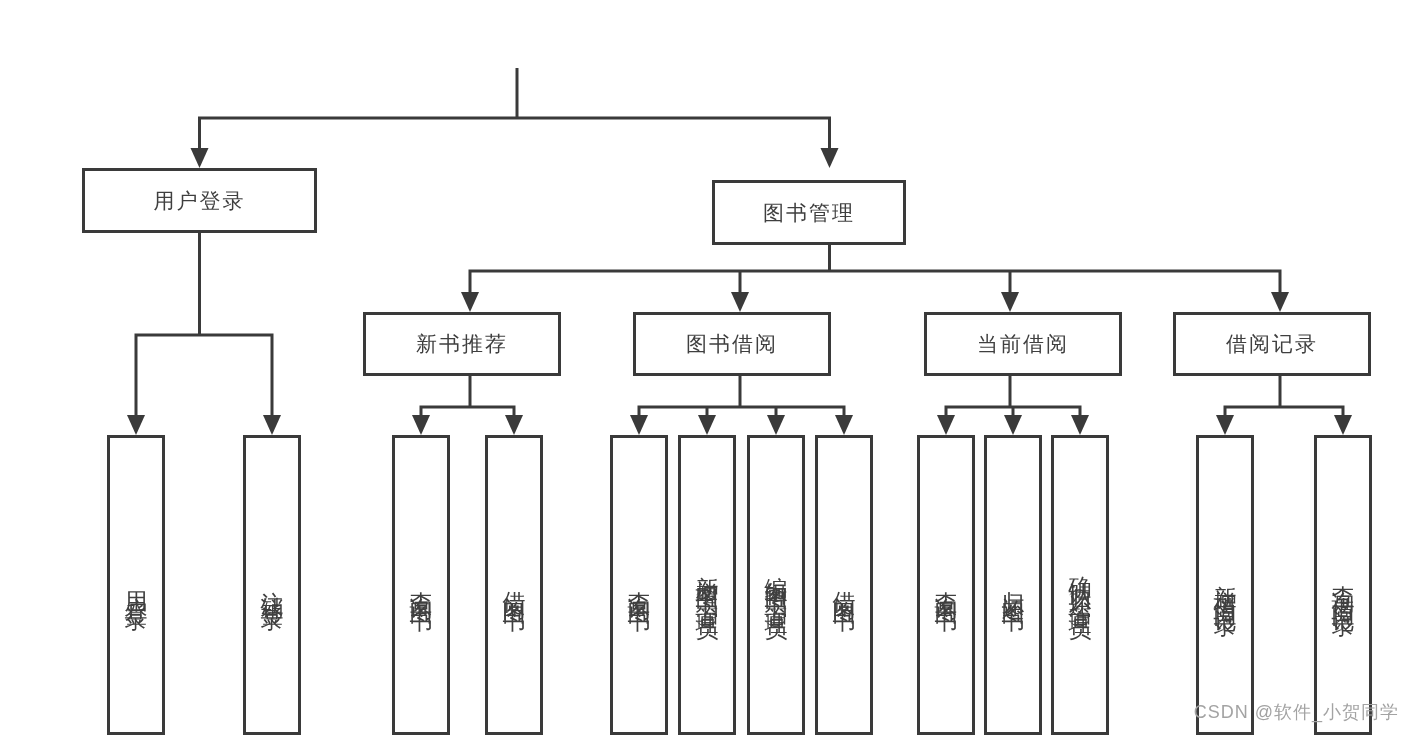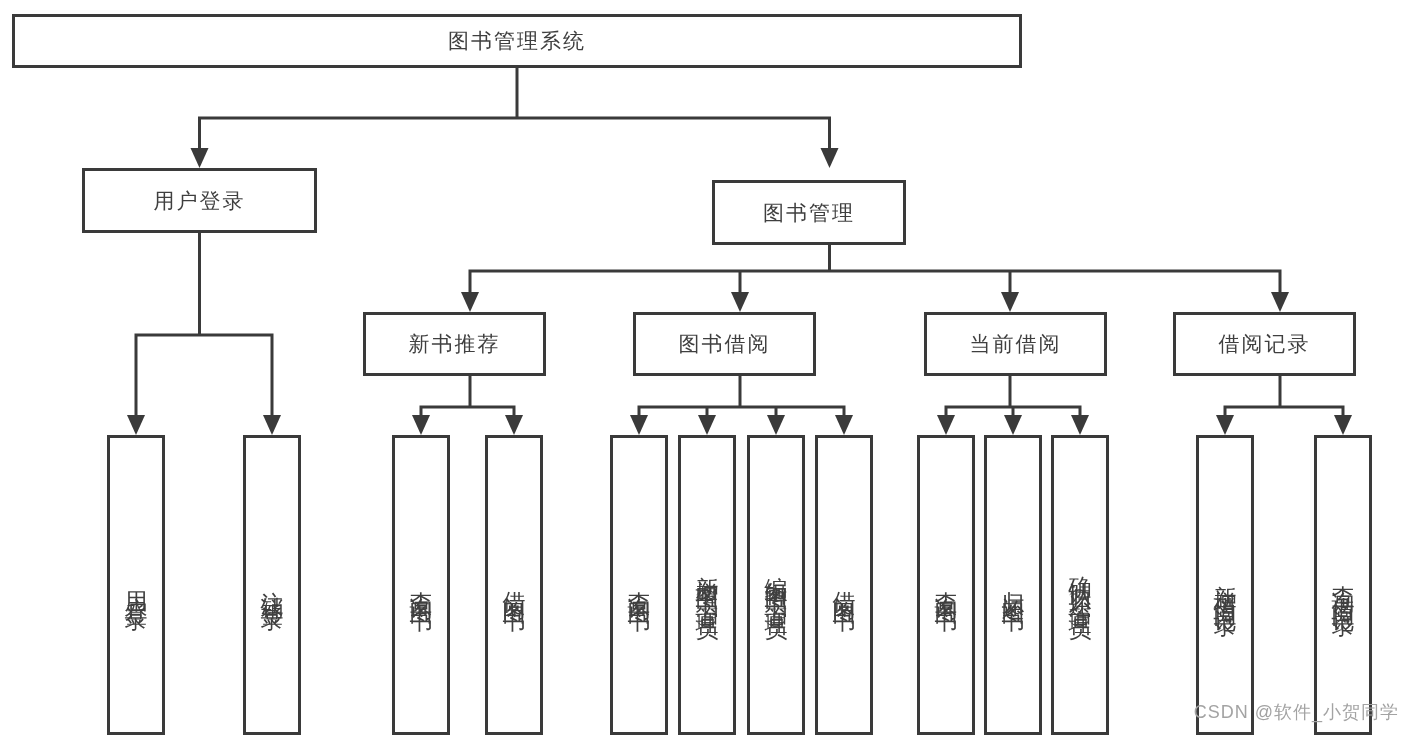--- a/index.html
+++ b/index.html
@@ -41,21 +41,21 @@
     letter-spacing: 6px;
     color: #3f3f3f;
     line-height: 1;
   }
   
   .n-root   { left: 12px;   top: 14px;  width: 1010px; height: 54px; }
   
   .n-user   { left: 82px;   top: 168px; width: 235px;  height: 65px; }
   .n-mgmt   { left: 712px;  top: 180px; width: 194px;  height: 65px; }
   
-  .lvl3     { top: 312px; width: 183px; height: 64px; }
+  .lvl3     { top: 312px; width: 198px; height: 64px; }
   .n-newbook{ left: 363px; }
   .n-borrow { left: 633px; }
   .n-current{ left: 902px; margin-left: 22px; }
   .n-records{ left: 1173px; }
   
   .leaf     { top: 435px; width: 58px; height: 300px; }
   .lf-1  { left: 107px; }
   .lf-2  { left: 243px; }
   .lf-3  { left: 392px; }
   .lf-4  { left: 485px; }
@@ -143,23 +143,20 @@
       <polygon points="767,415 785,415 776,435"></polygon>
       <polygon points="835,415 853,415 844,435"></polygon>
       <polygon points="937,415 955,415 946,435"></polygon>
       <polygon points="1004,415 1022,415 1013,435"></polygon>
       <polygon points="1071,415 1089,415 1080,435"></polygon>
       <polygon points="1216,415 1234,415 1225,435"></polygon>
       <polygon points="1334,415 1352,415 1343,435"></polygon>
     </g>
   </svg>
 
-  <div class="box n-root">
-    <span class="h-label">图书管理系统</span>
-  </div>
 
   <div class="box n-user">
     <span class="h-label">用户登录</span>
   </div>
   <div class="box n-mgmt">
     <span class="h-label">图书管理</span>
   </div>
 
   <div class="box lvl3 n-newbook">
     <span class="h-label">新书推荐</span>

